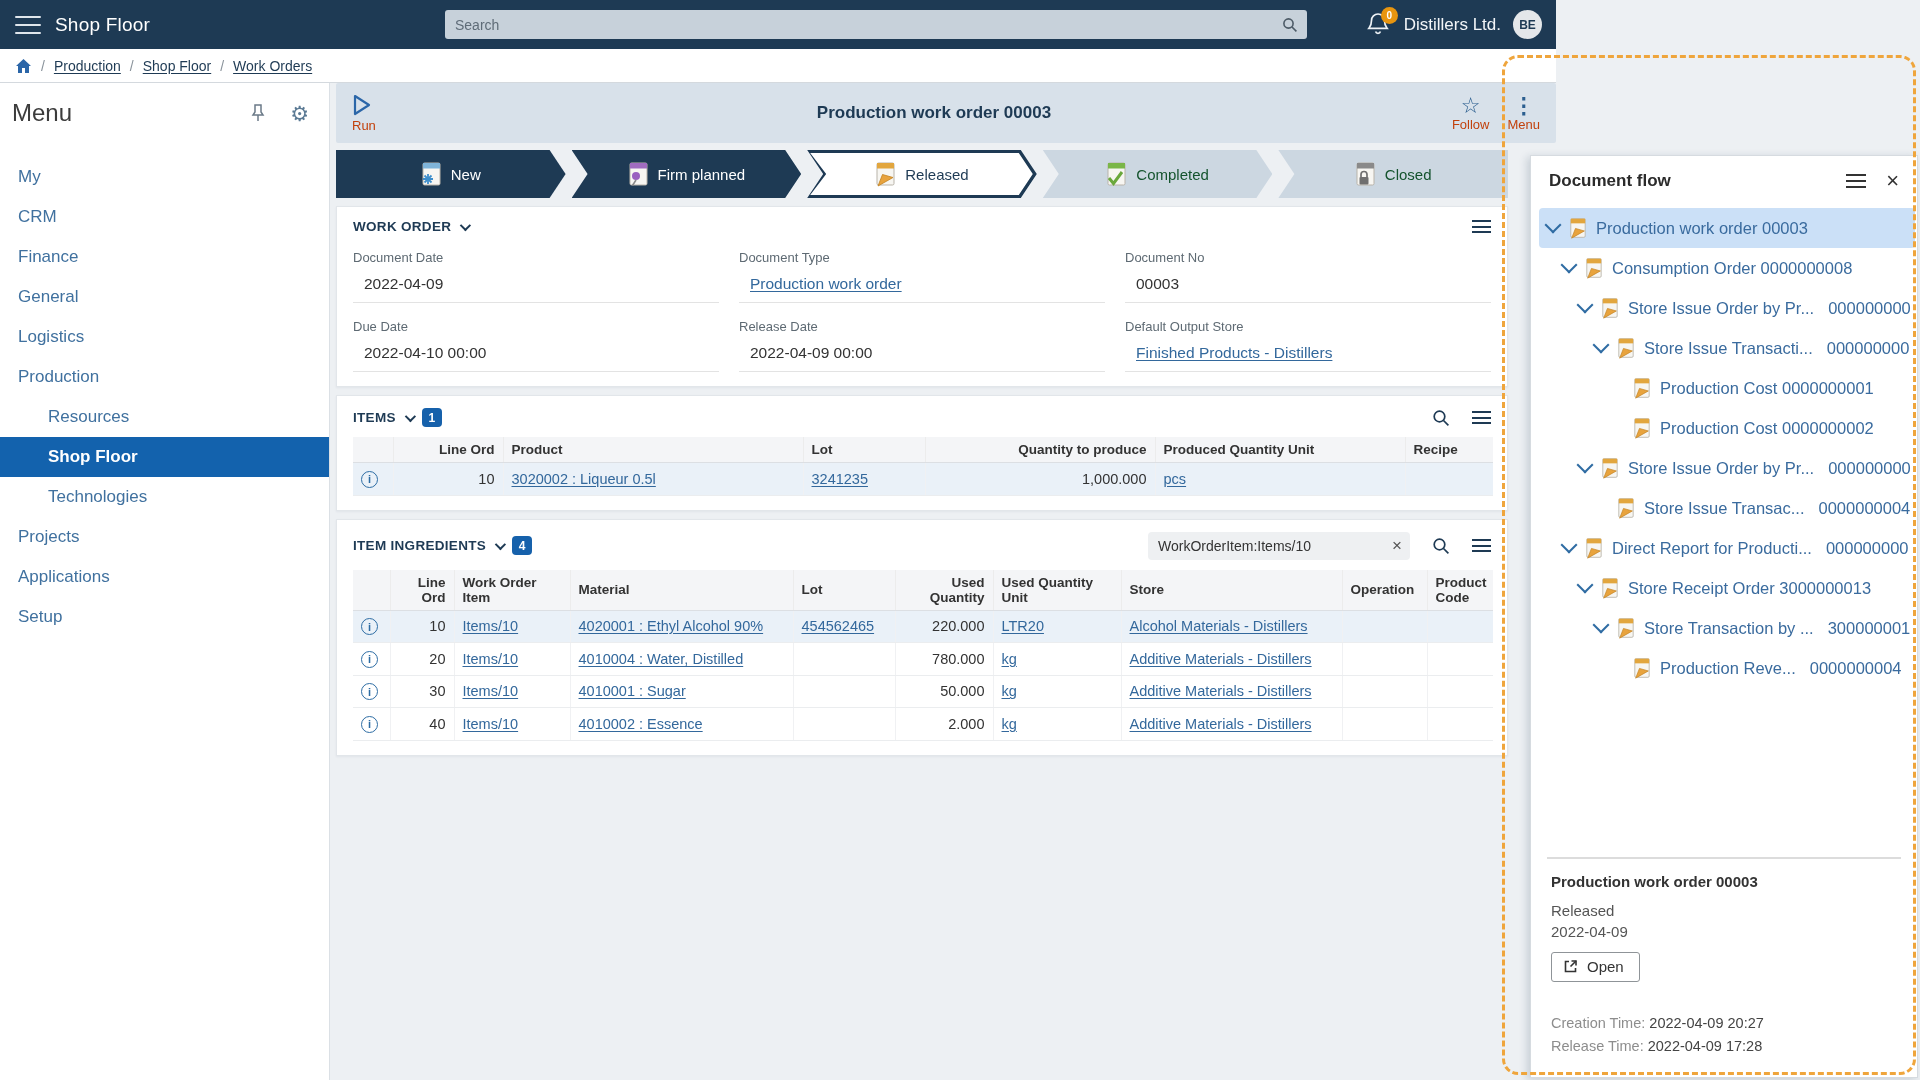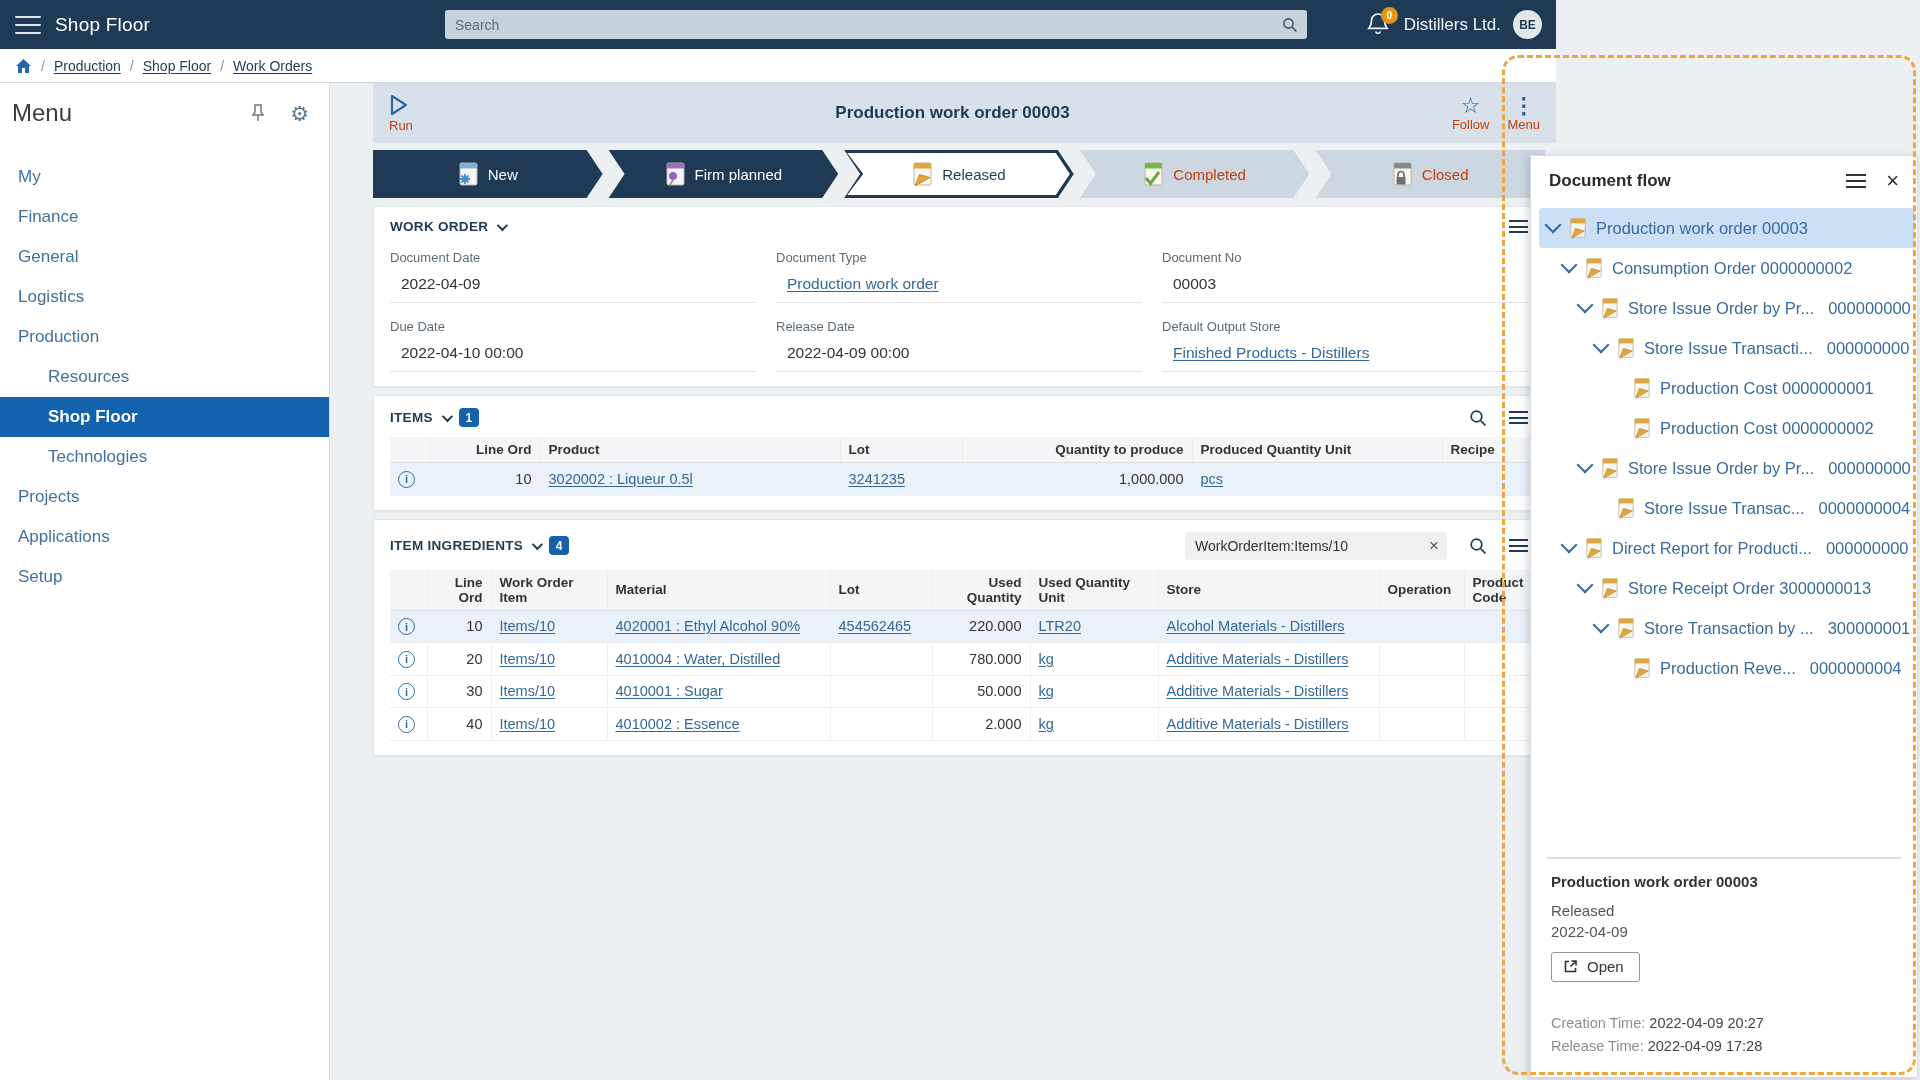--- a/index.html
+++ b/index.html
@@ -20,21 +20,21 @@
   .badge-notif { position:absolute; top:-4px; right:-6px; min-width:17px; height:17px; border-radius:9px; background:#e8950f; color:#fff; font-size:10px; font-weight:bold; display:flex; align-items:center; justify-content:center; padding:0 3px; }
   .company { color:#f2f5f8; font-size:17px; }
   .avatar { width:29px; height:29px; border-radius:50%; background:#e4e7ea; color:#1e3a54; font-size:12px; font-weight:bold; display:flex; align-items:center; justify-content:center; cursor:pointer; }
 
   
   .breadcrumb { height:34px; background:#fff; border-bottom:1px solid #d4d9de; display:flex; align-items:center; padding-left:15px; font-size:14px; gap:9px; }
   .crumb-sep { color:#8a939b; }
   .crumb-link { color:#1e3a54; text-decoration:underline; text-underline-offset:2px; cursor:pointer; }
 
   
-  .body { display:flex; height:997px;gap:37px; }
+  .body { display:flex; height:997px; }
   .sidebar { width:330px; background:#fff; border-right:1px solid #dbe0e5; flex:none; }
   .sidebar-head { display:flex; align-items:center; padding:16px 20px 6px 12px; }
   .sidebar-title { font-size:24px; color:#3c3c3c; }
   .sidebar-head .icons { margin-left:auto; display:flex; gap:24px; align-items:center; }
   .menu-list { margin-top:24px; }
   .menu-item { height:40px; display:flex; align-items:center; padding-left:18px; font-size:17px; color:#40719f; cursor:pointer; }
   .menu-item.sub { padding-left:48px; }
   .menu-item.active { background:#1362ad; color:#fff; font-weight:bold; }
 
   
@@ -45,21 +45,21 @@
   .ch-title { flex:1; text-align:center; font-size:17px; font-weight:bold; color:#1e3a54; }
   .header-actions { display:flex; gap:18px; padding-right:16px; }
   .icon-btn { display:flex; flex-direction:column; align-items:center; gap:0; cursor:pointer; }
   .icon-btn .glyph { font-size:22px; line-height:22px; color:#2b5e8f; }
 
   
   .stages { display:flex; gap:6px; width:1172px; height:48px; margin-top:7px; }
   .stage { flex:1; position:relative; display:flex; align-items:center; justify-content:center; gap:9px; font-size:15px; }
   .stage.past   { background:#1e3a54; color:#fff; clip-path:polygon(0 0, calc(100% - 16px) 0, 100% 50%, calc(100% - 16px) 100%, 0 100%, 16px 50%); }
   .stage.first  { clip-path:polygon(0 0, calc(100% - 16px) 0, 100% 50%, calc(100% - 16px) 100%, 0 100%) !important; }
-  .stage.future { background:#ccd7e1; color:#c2410c; clip-path:polygon(0 0, calc(100% - 16px) 0, 100% 50%, calc(100% - 16px) 100%, 0 100%, 16px 50%); }
+  .stage.future { background:#ccd7e1; color:#14532d; clip-path:polygon(0 0, calc(100% - 16px) 0, 100% 50%, calc(100% - 16px) 100%, 0 100%, 16px 50%); }
   .stage.last   { clip-path:polygon(0 0, 100% 0, 100% 100%, 0 100%, 16px 50%); }
   .stage.current { background:#1e3a54; color:#1e3a54; clip-path:polygon(0 0, calc(100% - 16px) 0, 100% 50%, calc(100% - 16px) 100%, 0 100%, 16px 50%); }
   .stage.current .inner { position:absolute; inset:0; background:#fff; clip-path:polygon(3px 3px, calc(100% - 18px) 3px, calc(100% - 4px) 50%, calc(100% - 18px) calc(100% - 3px), 3px calc(100% - 3px), 19px 50%); }
   .stage .cont { position:relative; display:flex; align-items:center; gap:9px; z-index:1; }
 
   
   .card { width:1172px; background:#fff; border:1px solid #e2e6ea; box-shadow:0 1px 2px rgba(30,58,84,.06); margin-top:8px; padding:12px 16px 14px; }
   .card-head { display:flex; align-items:center; gap:9px; }
   .sec-title { font-size:13.5px; font-weight:bold; color:#1e3a54; letter-spacing:.3px; }
   .chev-dn { width:8px; height:8px; border-right:2px solid #1e3a54; border-bottom:2px solid #1e3a54; transform:rotate(45deg) translateY(-2px); }
@@ -173,20 +173,21 @@
             <svg width="16" height="20" viewBox="0 0 16 20">
                 <path d="M5 2h6v7l2 3H3l2-3z" fill="none" stroke="#6b7a88" stroke-width="1.5"></path>
                 <line x1="8" y1="12" x2="8" y2="18" stroke="#6b7a88" stroke-width="1.5"></line>
               </svg>
           </span>
           <span style="font-size:21px; color:#5b7astro;color:#5b7a94; line-height:1;">⚙</span>
         </span>
       </div>
       <div class="menu-list">
         <div class="menu-item">My</div>
+        <div class="menu-item">CRM</div>
         <div class="menu-item">Finance</div>
         <div class="menu-item">General</div>
         <div class="menu-item">Logistics</div>
         <div class="menu-item">Production</div>
         <div class="menu-item sub">Resources</div>
         <div class="menu-item sub active">Shop Floor</div>
         <div class="menu-item sub">Technologies</div>
         <div class="menu-item">Projects</div>
         <div class="menu-item">Applications</div>
         <div class="menu-item">Setup</div>
@@ -499,21 +500,21 @@
         <span>Production work order 00003</span>
           <span class="num"></span>
       </div>
       <div class="tree-row lvl1">
         <span class="twisty"></span>
         <svg class="doc-ic" width="18" height="22" viewBox="0 0 21 26">
             <rect x="2" y="2" width="17" height="22" rx="1.5" fill="#f7f6f2" stroke="#b8b3a9"></rect>
             <rect x="2" y="2" width="17" height="5.5" fill="#e2a63e"></rect>
             <path d="M3 25 L18 16.5 L7.5 13.5 Z" fill="#e8a33d" stroke="#c2811f" stroke-width=".8"></path>
           </svg>
-        <span>Consumption Order 0000000002</span>
+        <span>Consumption Order 0000000008</span>
           <span class="num"></span>
       </div>
       <div class="tree-row lvl2">
         <span class="twisty"></span>
         <svg class="doc-ic" width="18" height="22" viewBox="0 0 21 26">
             <rect x="2" y="2" width="17" height="22" rx="1.5" fill="#f7f6f2" stroke="#b8b3a9"></rect>
             <rect x="2" y="2" width="17" height="5.5" fill="#e2a63e"></rect>
             <path d="M3 25 L18 16.5 L7.5 13.5 Z" fill="#e8a33d" stroke="#c2811f" stroke-width=".8"></path>
           </svg>
         <span>Store Issue Order by Pr...</span>

